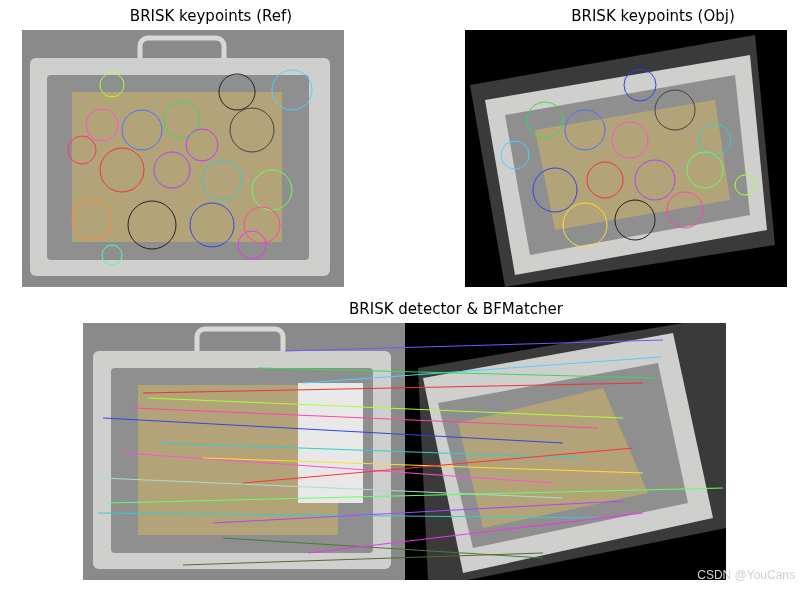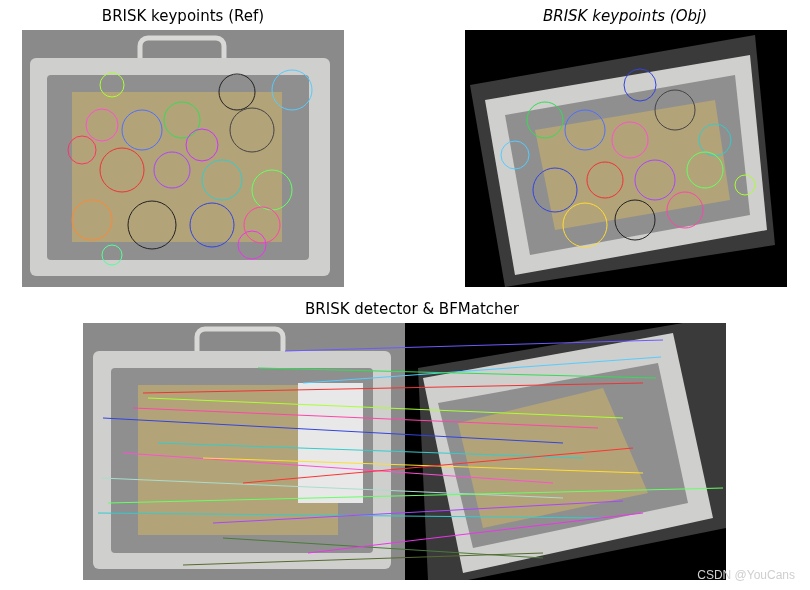--- a/index.html
+++ b/index.html
@@ -1,27 +1,27 @@
 <!DOCTYPE html>
 <html><head>
 <meta charset="utf-8">
 <style>
   html, body { margin:0; padding:0; background:#ffffff; }
   body { width:810px; height:590px; position:relative; overflow:hidden; font-family:"DejaVu Sans", sans-serif; }
-  .title { position:absolute; font-size:15px; color:#000; white-space:nowrap; transform:translateX(-50%); }
+  .title { position:absolute; font-size:15px; color:#000; white-space:nowrap; transform:translateX(-50%);margin-left:28px; }
   .panel { position:absolute; overflow:hidden; }
   .panel svg { display:block; }
   .watermark { position:absolute; right:15px; bottom:8px; font-family:"Liberation Sans", sans-serif; font-size:12px; color:#cfcfcf;text-align:right; }
 </style>
 </head>
 <body>
 
 <div class="title" style="left:183px; top:7px;">BRISK keypoints (Ref)</div>
-<div class="title" style="left:625px; top:7px;font-style:italic;">BRISK keypoints (Obj)</div>
-<div class="title" style="left:412px; top:300px;">BRISK detector &amp; BFMatcher</div>
+<div class="title" style="left:625px; top:7px;">BRISK keypoints (Obj)</div>
+<div class="title" style="left:428px; top:300px;">BRISK detector &amp; BFMatcher</div>
 
 <div class="panel" style="left:22px; top:30px; width:322px; height:257px; background:#8a8a8a;">
   <svg width="322" height="257" viewBox="0 0 322 257">
     <rect x="0" y="0" width="322" height="257" fill="#8a8a8a"></rect>
     <rect x="118" y="8" width="84" height="30" rx="8" fill="none" stroke="#d8d8d6" stroke-width="5"></rect>
     <rect x="8" y="28" width="300" height="218" rx="6" fill="#cfcfcd"></rect>
     <rect x="25" y="45" width="262" height="185" rx="4" fill="#8f8f8f"></rect>
     <rect x="50" y="62" width="210" height="150" fill="#b3a379"></rect>
     <g fill="none" stroke-width="1">
       <circle cx="80" cy="95" r="16" stroke="#ff4fd1"></circle>

